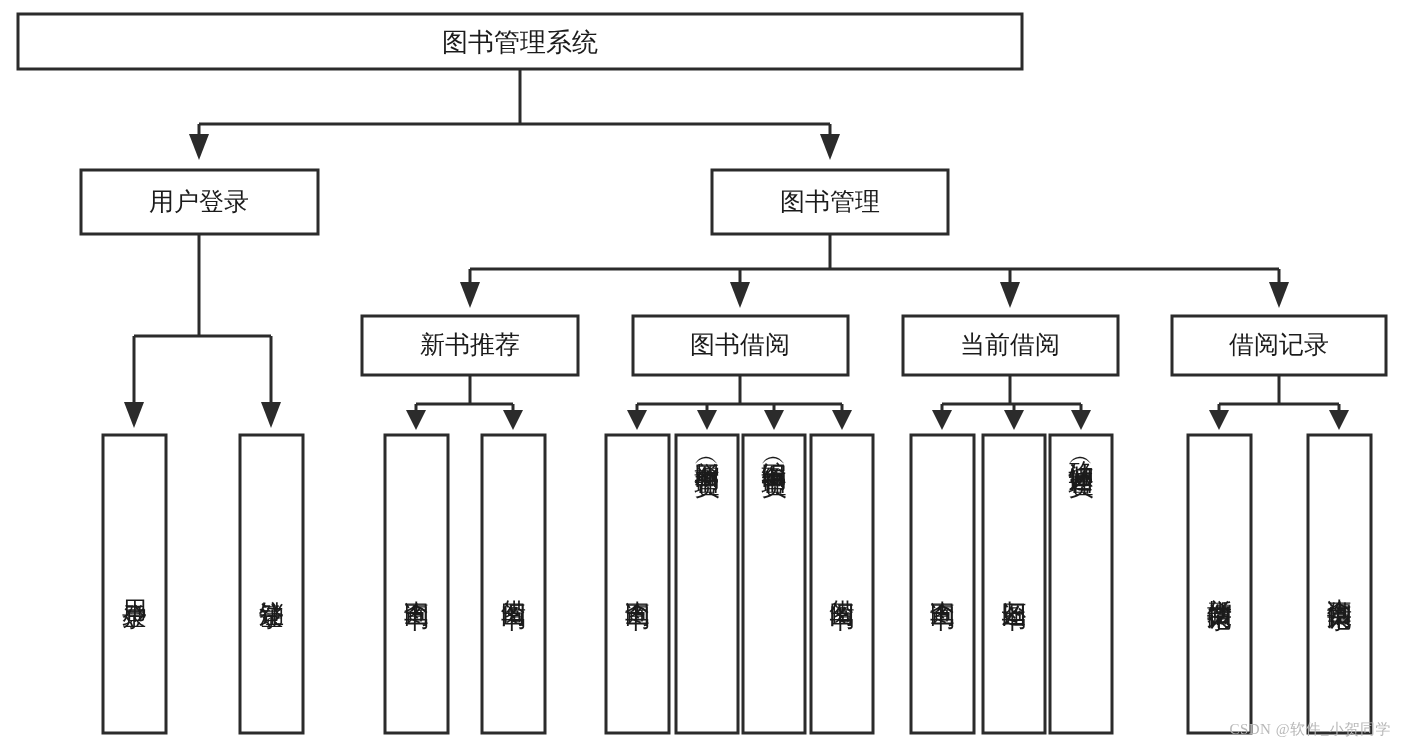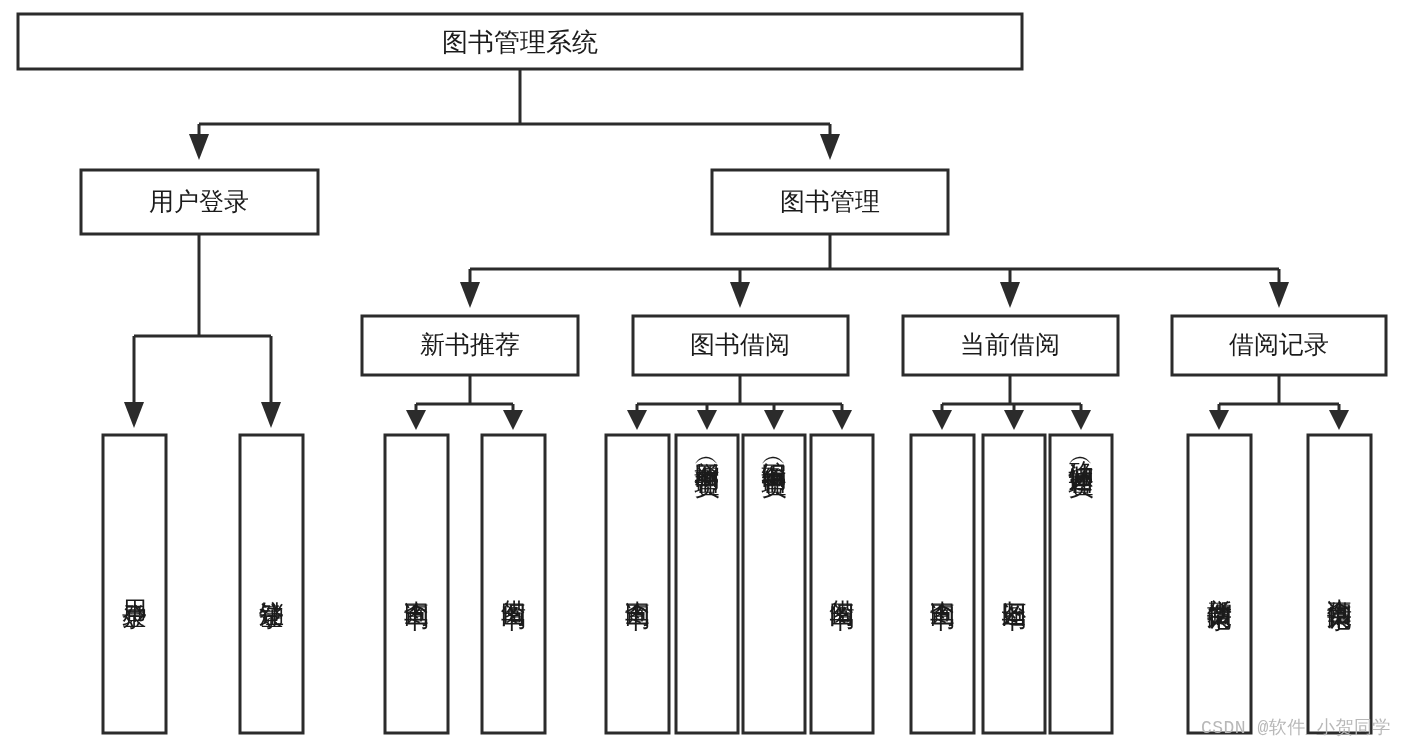--- a/index.html
+++ b/index.html
@@ -70,22 +70,22 @@
     font-size: 25px;
     line-height: 1.08;
     color: #1b1b1b;
     letter-spacing: 2px;
     white-space: nowrap;
   }
   #watermark {
     position: absolute;
     right: 14px;
     bottom: 8px;
-    font-family: Liberation Mono, monospace;
-    font-size: 18px;
+    font-family: Liberation Serif, serif;
+    font-size: 15px;
     color: #b8b8b8;
     letter-spacing: 0.5px;
     white-space: nowrap;
   }
 </style>
 </head>
 <body>
 
 <div id="diagram-root">
 

